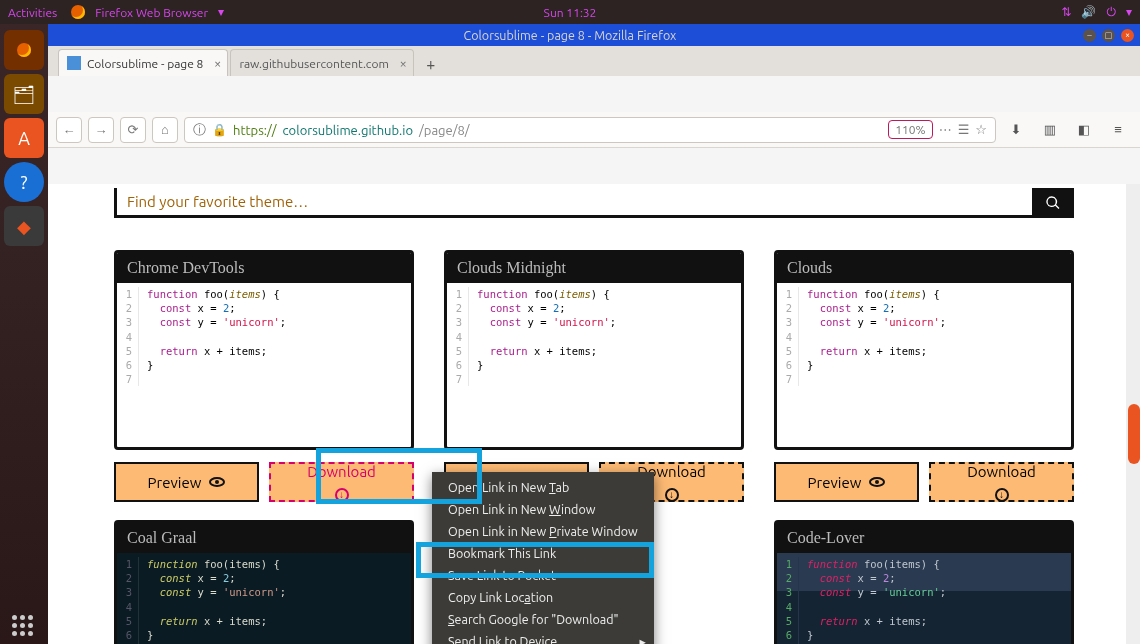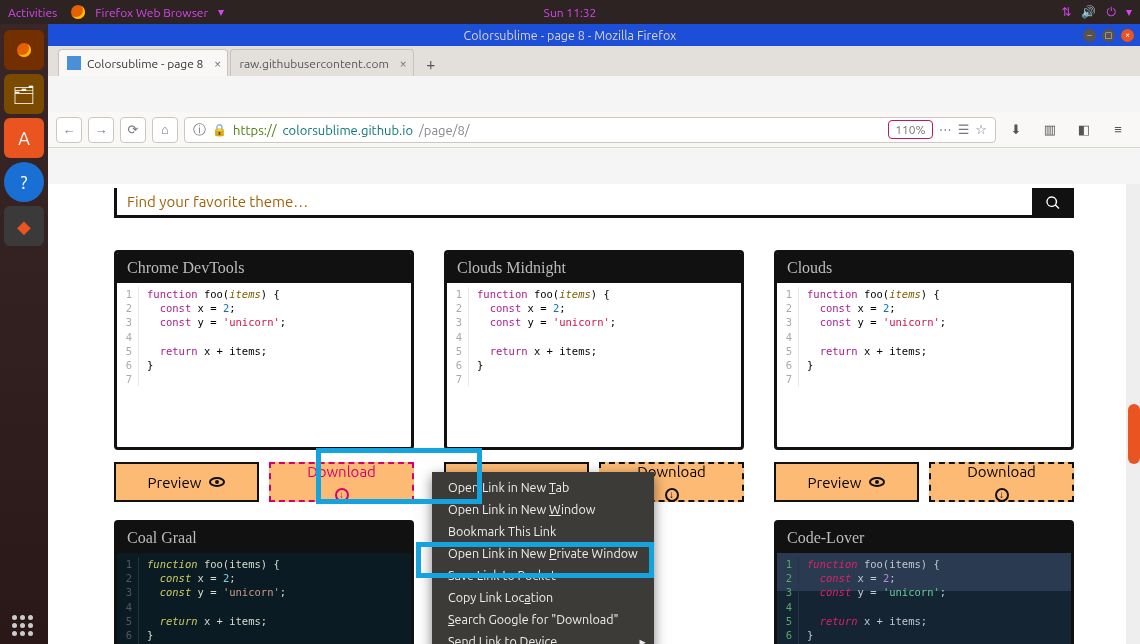--- a/index.html
+++ b/index.html
@@ -465,22 +465,22 @@
               </div>
           </div>
         </div>
       </div>
 
     </div>
 
     <div class="ctxmenu" style="left:384px; top:288px;">
       <div class="mi"><span>Open Link in New <span class="ul">T</span>ab</span></div>
       <div class="mi"><span>Open Link in New <span class="ul">W</span>indow</span></div>
+      <div class="mi"><span>Open Link in New <span class="ul">P</span>rivate Window</span></div>
       <div class="mi"><span>Bookmark This Link</span></div>
-      <div class="mi"><span>Open Link in New <span class="ul">P</span>rivate Window</span></div>
       <div class="mi"><span>Save Link to Pocket</span></div>
       <div class="mi"><span>Copy Link Loc<span class="ul">a</span>tion</span></div>
       <div class="mi"><span><span class="ul">S</span>earch Google for "Download"</span></div>
       <div class="mi"><span>S<span class="ul">e</span>nd Link to Device</span><span class="arrow">▸</span></div>
       <div class="mi"><span>Inspect Element (<span class="ul">Q</span>)</span></div>
     </div>
 
     <div class="anno-blue" style="left:268px; top:264px; width:166px; height:56px;"></div>
     <div class="anno-blue" style="left:368px; top:358px; width:238px; height:36px;"></div>
 

